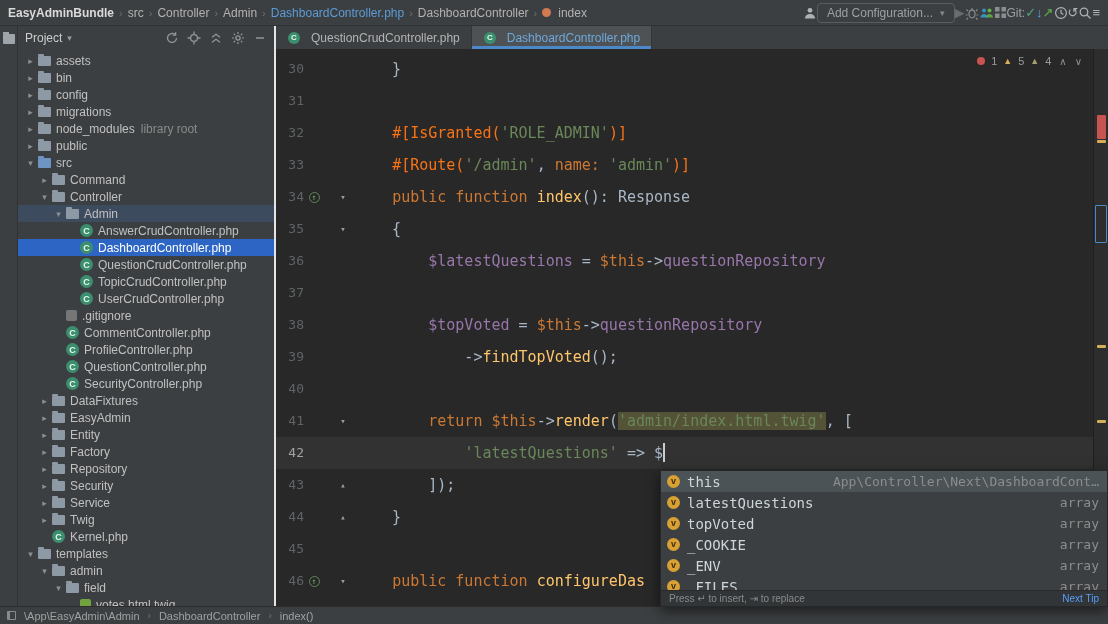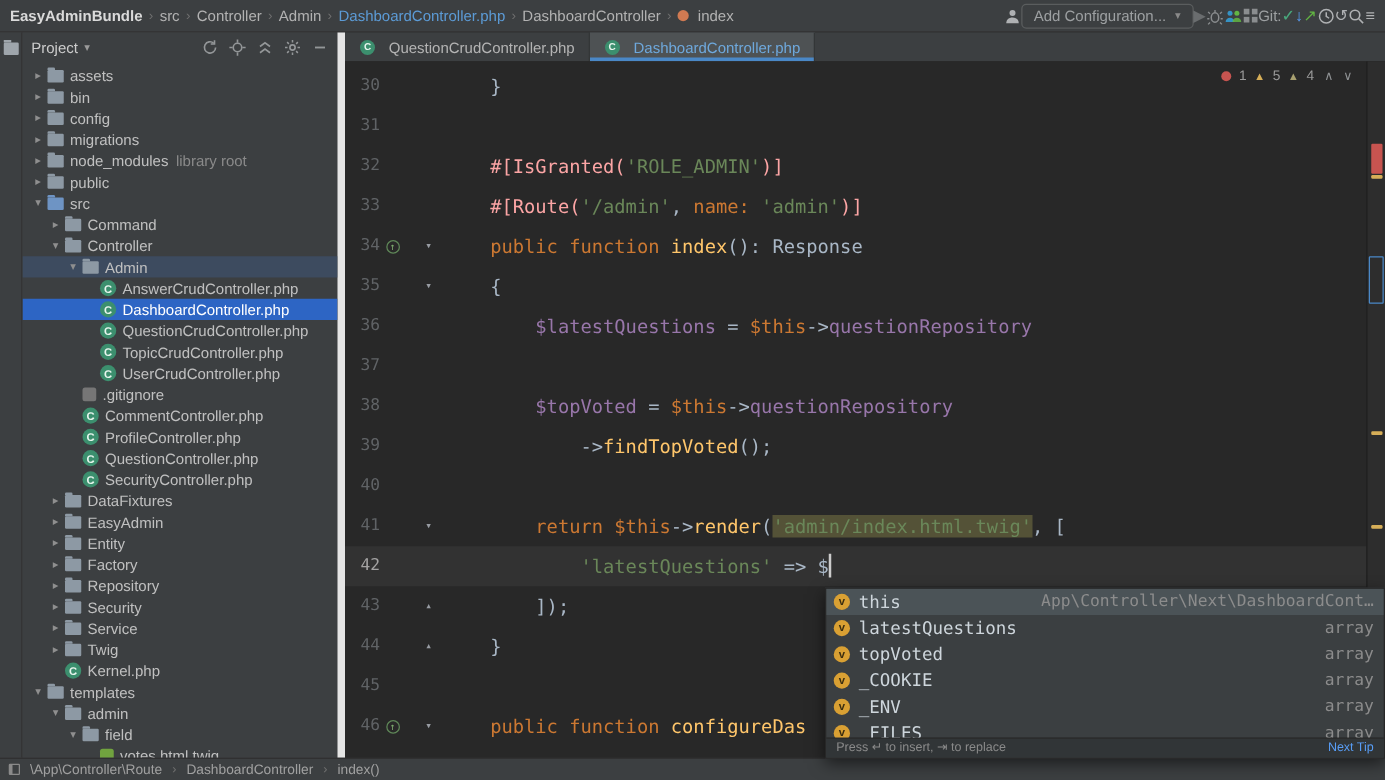--- a/index.html
+++ b/index.html
@@ -30,21 +30,21 @@
   .tb-right svg { display:block; }
 
   
   .main { display:flex; height:580px; }
   .strip { width:18px; background:#3c3f41; border-right:1px solid #323232; padding-top:8px;
     display:flex; flex-direction:column; align-items:center; }
   .pico { width:12px; height:10px; background:#9ea5ab; border-radius:1px; position:relative; cursor:pointer; }
   .pico::before { content:""; position:absolute; top:-2px; left:0; width:6px; height:2px; background:#9ea5ab; }
 
   
-  .panel { width:258px; background:#3c3f41; border-right:6px solid #e5e5e5; display:flex; flex-direction:column; }
+  .panel { width:258px; background:#3c3f41; border-right:2px solid #e5e5e5; display:flex; flex-direction:column; }
   .phead { height:24px; display:flex; align-items:center; padding:0 7px; gap:5px; font-size:12px; color:#cccccc; flex:none; }
   .phead .pcaret { font-size:9px; color:#9a9a9a; }
   .phicons { margin-left:auto; display:flex; align-items:center; gap:8px; }
   .hic { width:14px; height:14px; cursor:pointer; opacity:.9; }
   .tree { flex:1; overflow:hidden; font-size:12px; padding-top:2px; }
   .trow { height:17px; display:flex; align-items:center; white-space:nowrap; color:#c0c0c0; cursor:pointer; }
   .trow.hl { background:#3d4b5f; }
   .trow.sel { background:#2d65c4; color:#ffffff; }
   .tri { width:13px; flex:none; text-align:center; color:#8f8f8f; font-size:9px; }
   .tic { flex:none; margin:0 5px 0 1px; display:inline-flex; align-items:center; justify-content:center; }
@@ -70,21 +70,21 @@
     font-family:"DejaVu Sans Mono",monospace; font-size:15px; }
   .lrow.cur { background:#323232; }
   .ln { width:28px; flex:none; text-align:right; color:#606366; font-size:13px; }
   .lrow.cur .ln { color:#a4a3a3; }
   .govr { width:20px; flex:none; text-align:center; line-height:32px; }
   .ovr { display:inline-block; width:11px; height:11px; border-radius:50%; border:1px solid #5f8758;
     color:#7fae6f; font-size:8px; line-height:10px; text-align:center; vertical-align:middle; }
   .gfold { width:14px; flex:none; margin-left:12px; text-align:center; color:#989ca3; font-size:9px; cursor:pointer; }
   .codetext { padding-left:6px; }
   .c-pl { color:#a9b7c6; } .c-kw { color:#cc7832; } .c-fn { color:#ffc66b; }
-  .c-str { color:#6a8759; } .c-ann { color:#fca5a5; } .c-var { color:#9876aa; }
+  .c-str { color:#6a8759; } .c-ann { color:#f97316; } .c-var { color:#9876aa; }
   .c-fld { color:#9876aa; } .c-ths { color:#cc7832; }
   .c-strhl { color:#6a8759; background:#545237; }
   .kcaret { display:inline-block; width:2px; height:19px; background:#cccccc; vertical-align:-4px; }
 
   .inspect { position:absolute; top:6px; right:26px; display:flex; align-items:center; gap:6px;
     font-size:11px; color:#9a9a9a; cursor:pointer; }
   .err-dot { width:8px; height:8px; border-radius:50%; background:#c75450; display:inline-block; }
   .warn-tri { color:#d6ae58; font-size:9px; }
   .weak-tri { color:#a8a070; font-size:9px; }
   .navarr { color:#8f9294; font-size:10px; margin-left:2px; }
@@ -479,18 +479,18 @@
       </div>
     </div>
   <div class="pfoot">
     <span>Press ↵ to insert, ⇥ to replace</span>
     <span class="tip">Next Tip</span>
   </div>
 </div>
 
 <div class="status">
   <span class="sico"></span>
-  <span>\App\Controller\Route</span>
+  <span>\App\EasyAdmin\Admin</span>
   <span class="ssep">›</span>
   <span>DashboardController</span>
   <span class="ssep">›</span>
   <span>index()</span>
 </div>
 
 </body></html>

